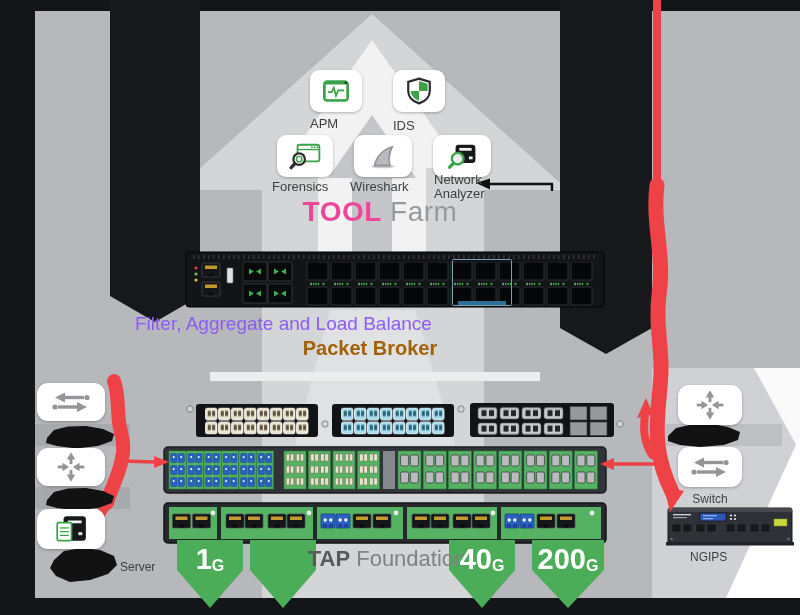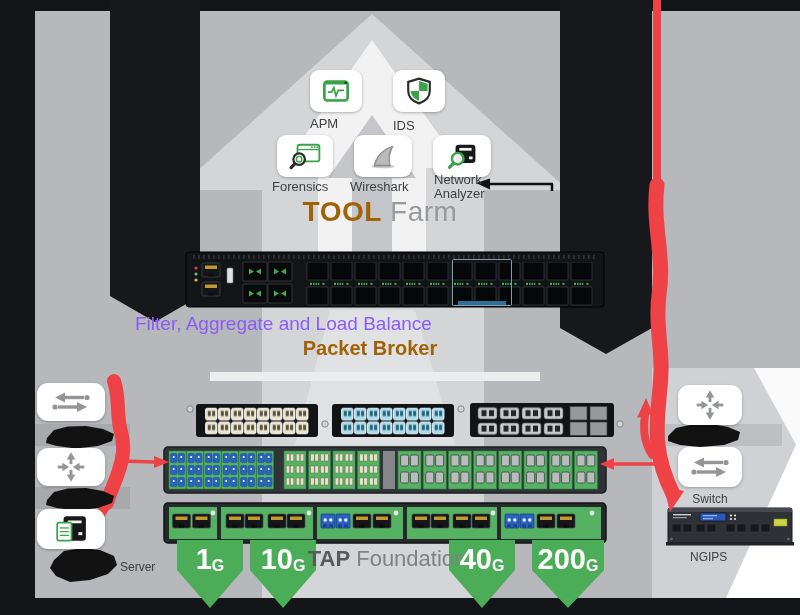--- a/index.html
+++ b/index.html
@@ -3,21 +3,21 @@
 <meta charset="utf-8">
 <style>
   html,body{margin:0;padding:0;background:#fff;}
   #stage{position:relative;width:800px;height:615px;overflow:hidden;background:#fff;
          font-family:"Liberation Sans",sans-serif;-webkit-font-smoothing:antialiased;}
   #bg{position:absolute;left:0;top:0;}
   .card{position:absolute;background:#fff;border-radius:9px;
         box-shadow:0 1px 3px rgba(0,0,0,.28);display:flex;align-items:center;justify-content:center;}
   .lbl{position:absolute;font-size:13px;color:#3f4042;line-height:14px;}
   .h1{position:absolute;text-align:center;font-size:28px;letter-spacing:.5px;}
-  .h1 .b{font-weight:bold;color:#a16207;}
+  .h1 .b{font-weight:bold;color:#ec4899;}
   .h1 .l{color:#97999c;}
   .sub{position:absolute;text-align:left;font-size:19px;color:#8b5cf6;}
   .sub2{position:absolute;text-align:center;font-size:20px;font-weight:bold;color:#a16207;}
   .h2{position:absolute;text-align:center;font-size:22px;}
   .h2 .b{font-weight:bold;color:#58595b;}
   .h2 .l{color:#808184;}
   .speed{position:absolute;color:#fff;text-align:center;font-weight:bold;
          font-size:29px;line-height:30px;}
   .speed .unit{font-size:16px;position:relative;top:2px;}
   .small-lbl{position:absolute;font-size:12px;color:#3f4042;}
@@ -386,23 +386,20 @@
 <div class="sub" style="left:135px;top:313px;width:470px;">Filter, Aggregate and Load Balance</div>
 <div class="sub2" style="left:135px;top:337px;width:470px;">Packet Broker</div>
 <div class="h2" style="left:287px;top:546px;width:200px;">
   <span class="b">TAP</span>
   <span class="l">Foundation</span>
 </div>
 
 <div class="speed" style="left:177px;top:544px;width:66px;">
   <span>1</span><span class="unit">G</span>
 </div>
-<div class="speed" style="left:250px;top:544px;width:66px;">
-  <span>10</span><span class="unit">G</span>
-</div>
 <div class="speed" style="left:449px;top:544px;width:66px;">
   <span>40</span><span class="unit">G</span>
 </div>
 <div class="speed" style="left:532px;top:544px;width:72px;">
   <span>200</span><span class="unit">G</span>
 </div>
 
 <div class="card" style="left:37px;top:383px;width:68px;height:38px;border-radius:11px;">
   <svg width="40" height="28" viewBox="0 0 40 28">
     <g stroke="#939598" fill="#939598">

